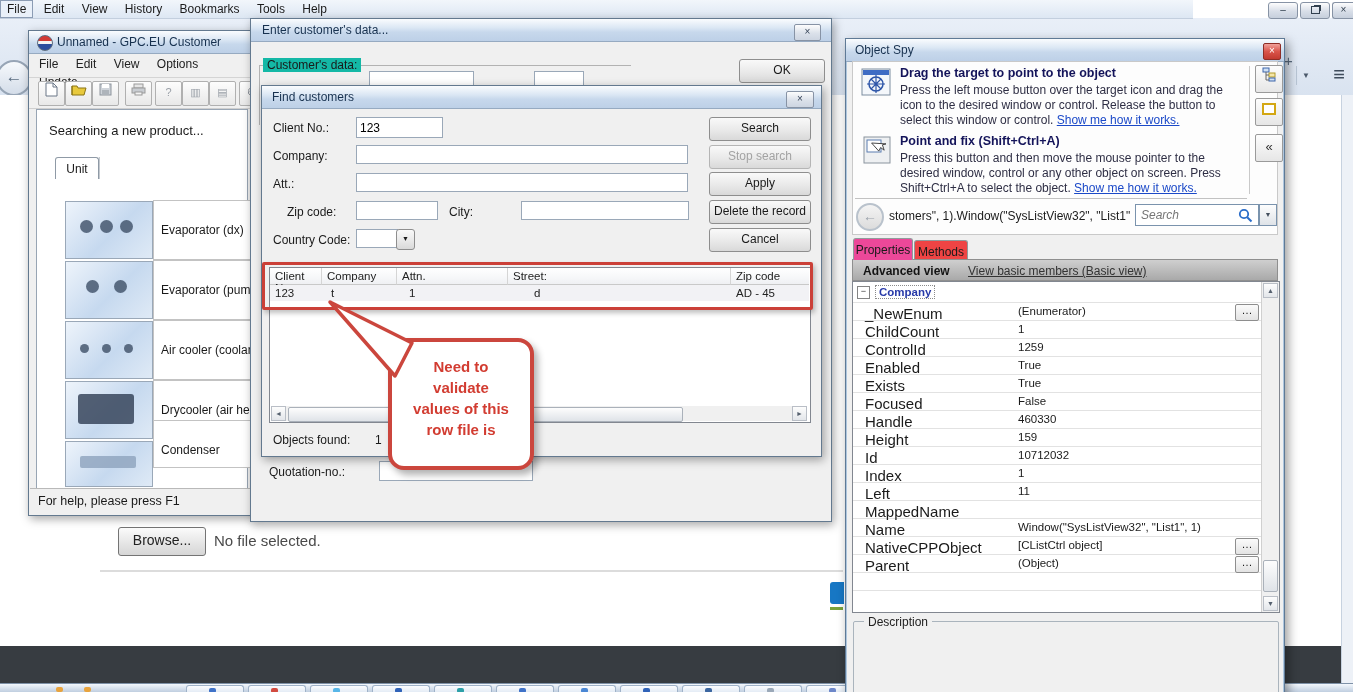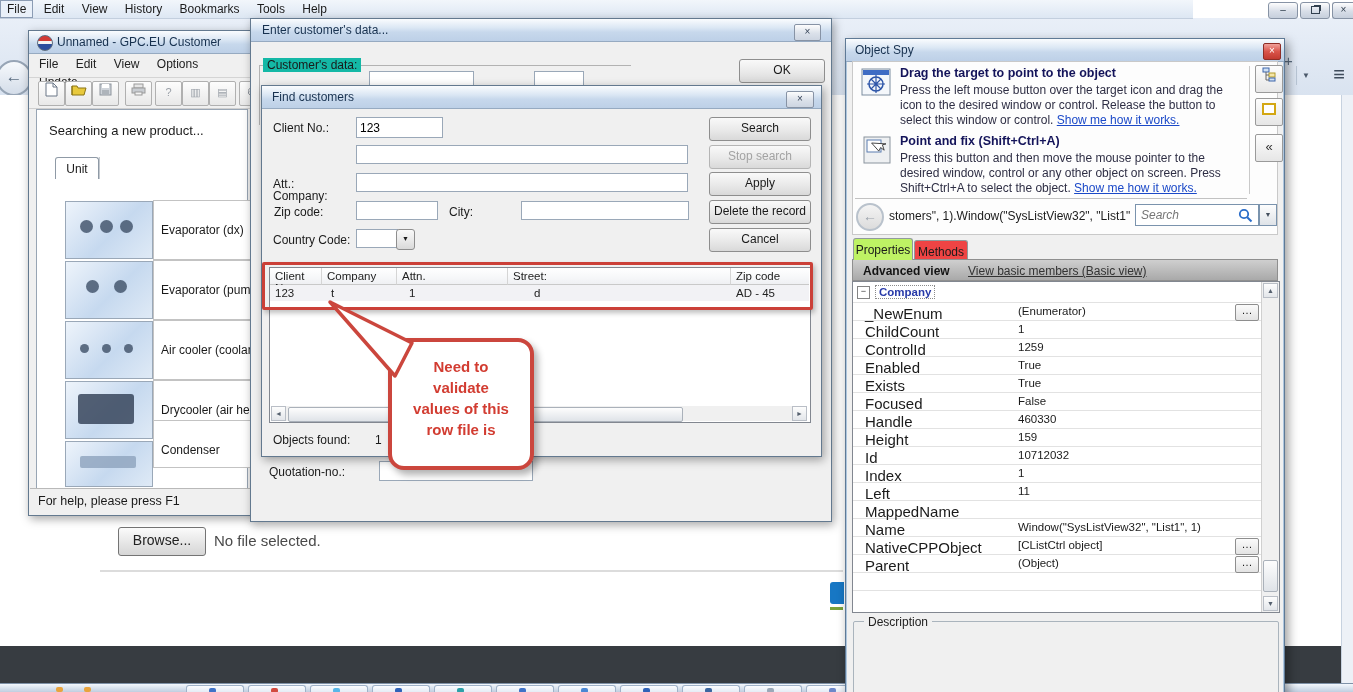--- a/index.html
+++ b/index.html
@@ -69,21 +69,21 @@
   .spyclose{position:absolute;left:417px;top:4px;width:16px;height:15px;background:linear-gradient(#f0a19a,#d9544a 50%,#c23a30);
             border:1px solid #8d2d26;border-radius:2px;color:#fff;font-size:10px;text-align:center;line-height:13px;}
   .helppanel{position:absolute;left:6px;top:22px;width:426px;height:174px;background:#fdfdfd;border:1px solid #c9c9c9;box-sizing:border-box;}
   .helptitle{position:absolute;font-weight:bold;font-size:12.5px;color:#14145a;white-space:nowrap;}
   .helpbody{position:absolute;width:344px;font-size:12px;color:#2e2e44;line-height:15px;}
   .link{color:#1b49c8;text-decoration:underline;}
   .sidebtn{position:absolute;left:402px;width:26px;height:26px;background:linear-gradient(#fdfdfd,#e6e6e6);border:1px solid #9a9a9a;
            border-radius:2px;text-align:center;line-height:24px;}
   .tab{position:absolute;top:199px;height:22px;background:#ef4444;border:1px solid #919b9c;border-bottom:none;
        border-radius:3px 3px 0 0;text-align:center;font-size:12px;padding-top:4px;box-sizing:border-box;}
-  .tab.active{background:#bef264;z-index:2;}
+  .tab.active{background:#ec4899;z-index:2;}
   .advbar{position:absolute;left:6px;top:220px;width:426px;height:22px;background:linear-gradient(#cfcfcf,#a9a9a9);
           border:1px solid #8f8f8f;box-sizing:border-box;font-size:12px;}
   .grid{position:absolute;left:6px;top:242px;width:428px;height:332px;background:#fff;border:1px solid #828790;
         box-sizing:border-box;overflow:hidden;}
   .prow{position:relative;height:18px;border-bottom:1px solid #e2e2e2;box-sizing:border-box;width:409px;}
   .pname{position:absolute;left:12px;top:2px;font-size:15px;color:#1a1a1a;white-space:nowrap;}
   .pval{position:absolute;left:165px;top:2px;width:222px;font-size:11.5px;color:#1a1a1a;}
   .pellipsis{position:absolute;right:3px;top:1px;width:22px;height:15px;background:linear-gradient(#fbfbfb,#e3e3e3);
              border:1px solid #8e8e8e;border-radius:2px;text-align:center;line-height:10px;font-size:11px;}
   .grouprow{position:relative;height:20px;border-bottom:1px solid #e2e2e2;width:409px;}
@@ -293,25 +293,25 @@
   </div>
 
   <div class="abs win" style="left:261px;top:85px;width:559px;height:370px;z-index:30;">
     <div class="titlebar">
       <span class="tititle" style="left:10px;">Find customers</span>
     </div>
     <div class="closebox" style="left:524px;top:5px;width:26px;">×</div>
 
     <div class="abs lbl" style="left:11px;top:35px;">Client No.:</div>
     <input class="abs fld" style="left: 94px; top: 31px; width: 80px; height: 17px; font-family: &quot;Liberation Sans&quot;, sans-serif; font-size: 12px; padding-left: 3px;" value="123">
-    <div class="abs lbl" style="left:11px;top:63px;margin-top:40px;">Company:</div>
+    <div class="abs lbl" style="left:11px;top:63px;">Company:</div>
     <div class="abs fld" style="left:94px;top:59px;width:330px;height:17px;"></div>
     <div class="abs lbl" style="left:11px;top:91px;">Att.:</div>
     <div class="abs fld" style="left:94px;top:87px;width:330px;height:17px;"></div>
-    <div class="abs lbl" style="left:12px;top:119px;">Zip code:</div>
+    <div class="abs lbl" style="left:25px;top:119px;">Zip code:</div>
     <div class="abs fld" style="left:94px;top:115px;width:80px;height:17px;"></div>
     <div class="abs lbl" style="left:187px;top:119px;">City:</div>
     <div class="abs fld" style="left:259px;top:115px;width:166px;height:17px;"></div>
     <div class="abs lbl" style="left:11px;top:147px;">Country Code:</div>
     <div class="abs fld" style="left:94px;top:143px;width:40px;height:17px;"></div>
     <div class="abs btn" style="left:134px;top:143px;width:17px;height:19px;font-size:7px;line-height:17px;">▼</div>
 
     <div class="abs btn" style="left:447px;top:31px;width:100px;height:22px;line-height:21px;">Search</div>
     <div class="abs btn disabled" style="left:447px;top:59px;width:100px;height:22px;line-height:21px;">Stop search</div>
     <div class="abs btn" style="left:447px;top:86px;width:100px;height:22px;line-height:21px;">Apply</div>

